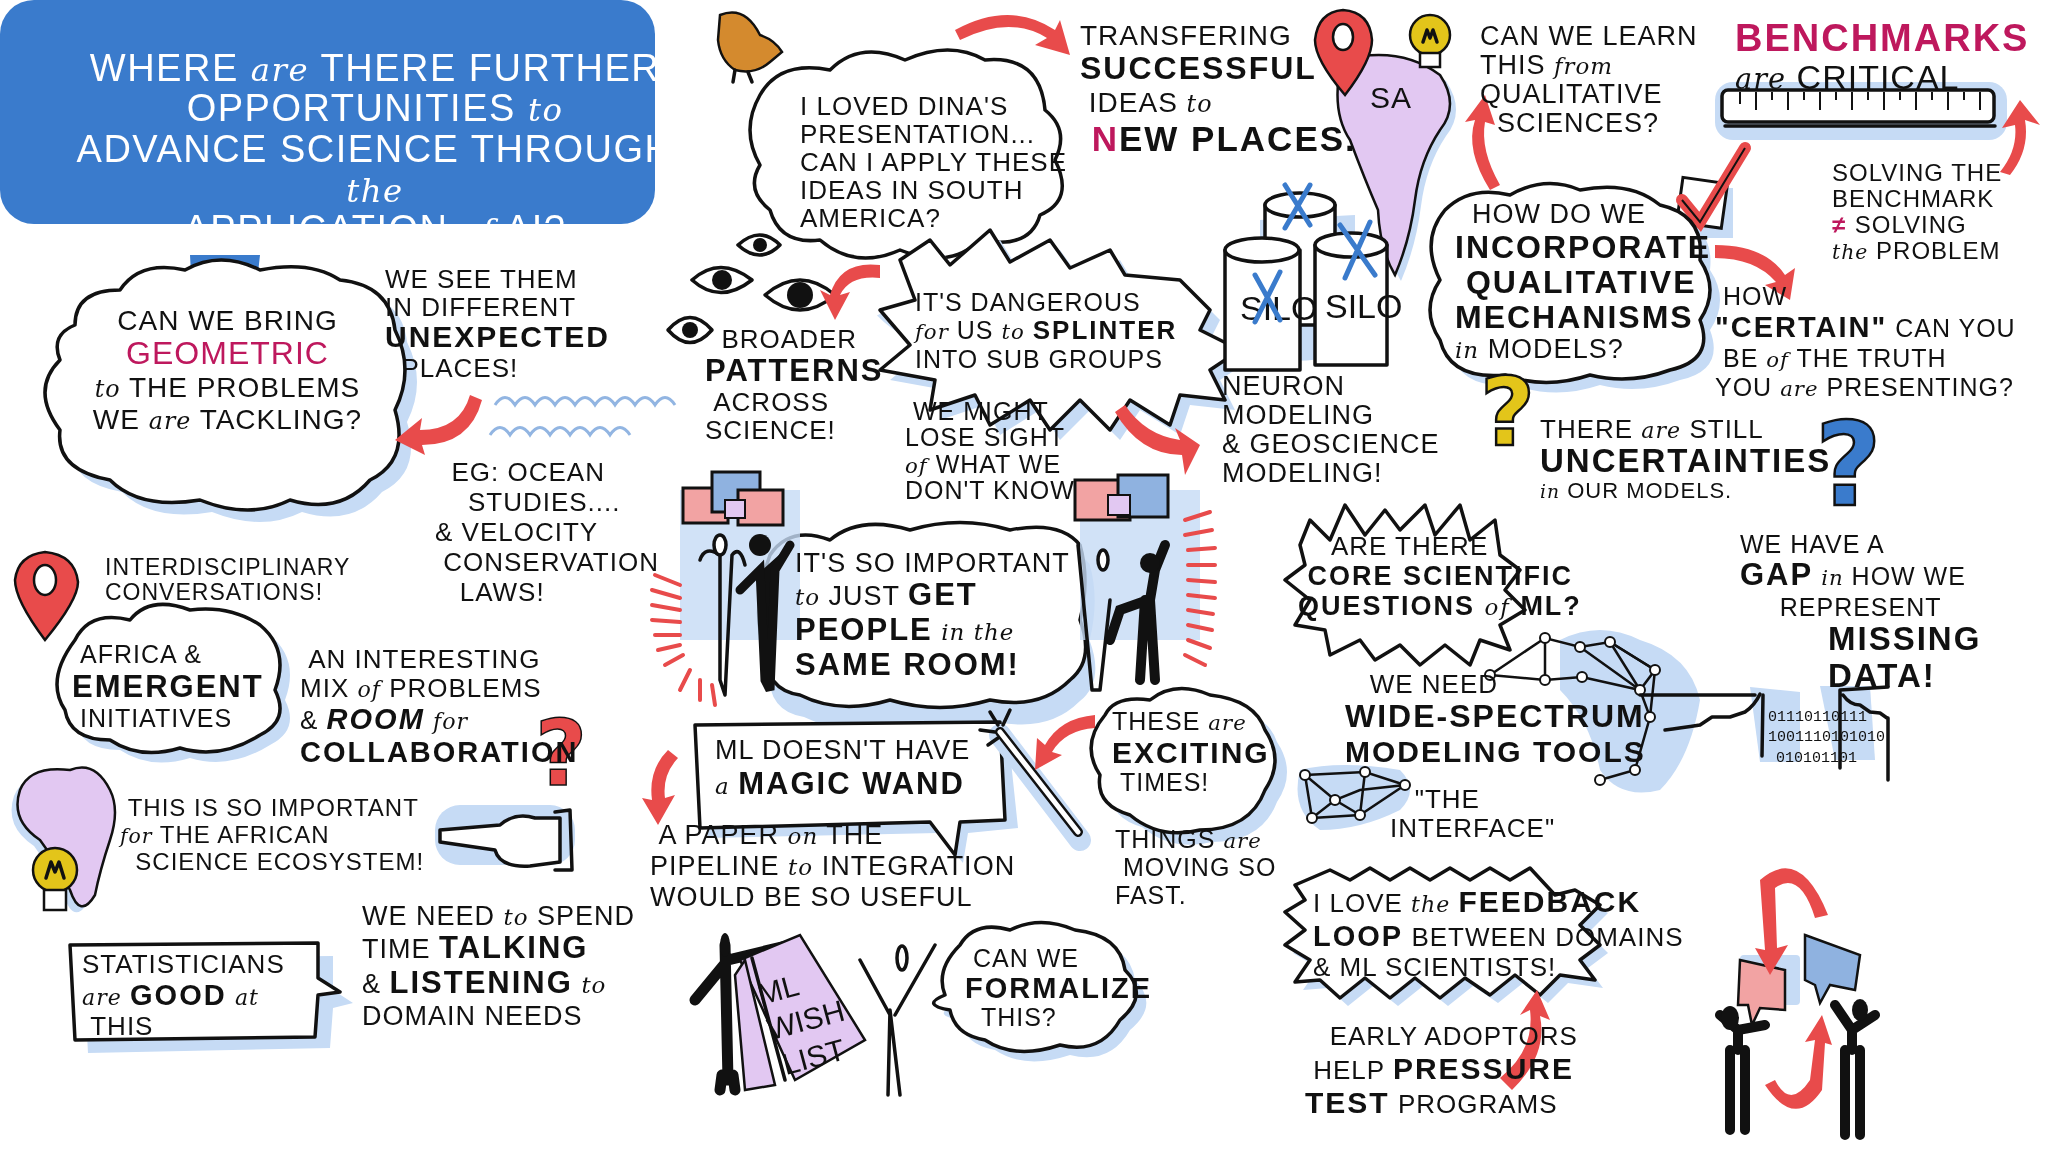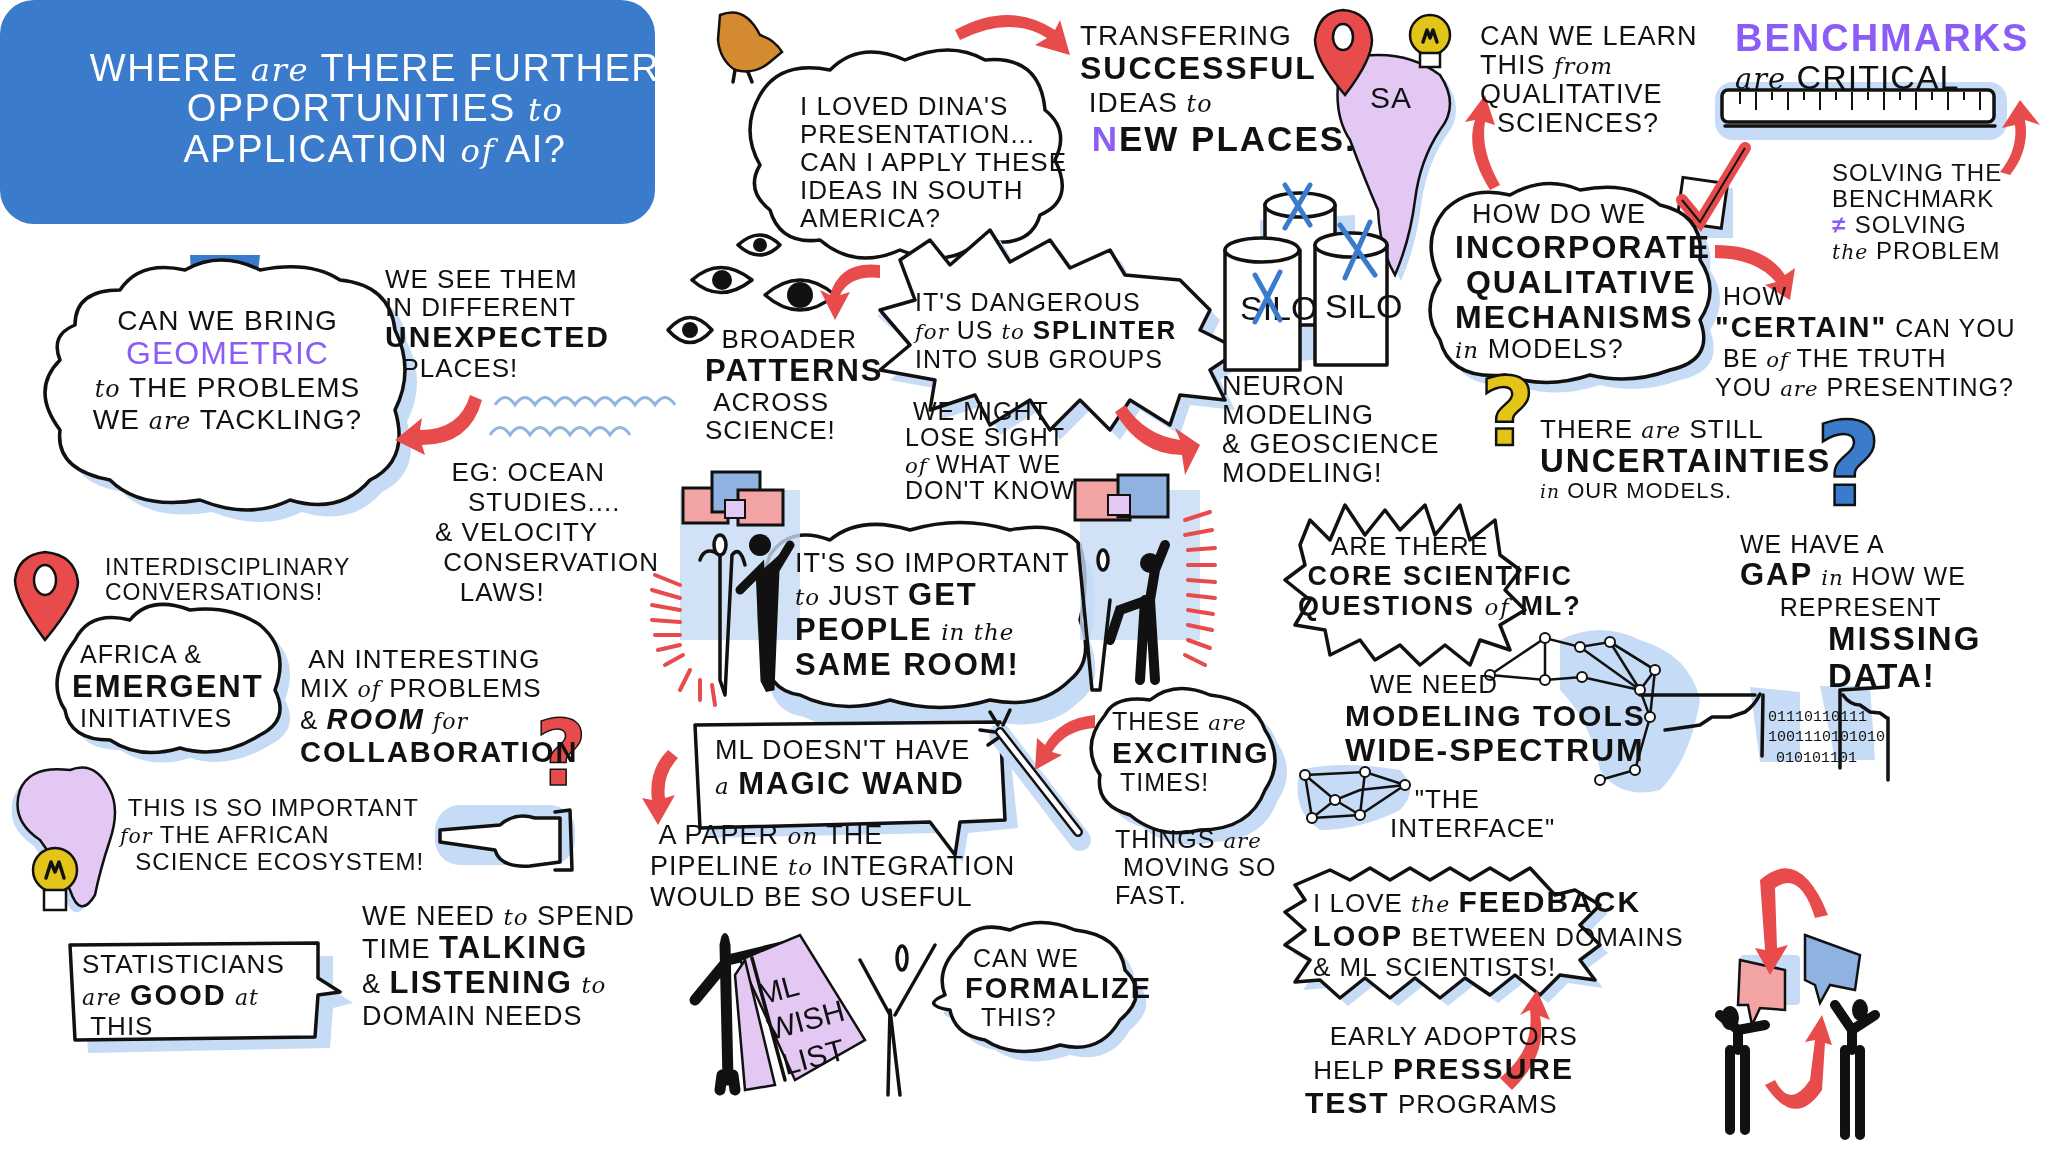--- a/index.html
+++ b/index.html
@@ -1,21 +1,21 @@
 <!DOCTYPE html>
 <html><head>
 <meta charset="utf-8">
 <style>
   * { box-sizing: border-box; margin: 0; padding: 0; }
   html, body { width: 2050px; height: 1150px; background: #ffffff; overflow: hidden; }
   body { position: relative; font-family: "Liberation Sans", "DejaVu Sans", sans-serif; color: #111; }
   .abs { position: absolute; }
   .txt { text-transform: uppercase; line-height: 1.08; letter-spacing: 1px; font-weight: 400; color: #111; }
   .txt b, .bold { font-weight: 700; letter-spacing: 2px; }
-  .red { color: #8b5cf6; }
+  .red { color: #be185d; }
   .lower { text-transform: none; font-family: "DejaVu Serif", serif; font-style: italic; font-size: 0.85em; }
   .center { text-align: center; }
   svg.layer { position: absolute; left: 0; top: 0; pointer-events: none; }
   #title-bubble { left: 47px; top: 38px; width: 655px; height: 224px; background: #3a7bcc; border-radius: 34px; }
   #title-text { position: absolute; left: 60px; top: 48px; width: 630px; color: #fff; font-size: 38px; text-align: center; line-height: 1.06; text-transform: uppercase; letter-spacing: 1.5px; }
   #title-text .lower { color: #fff; }
 </style>
 </head>
 <body>
 
@@ -383,20 +383,21 @@
   <g>
     <path d="M960 945 Q975 920 1010 930 Q1040 915 1075 930 Q1120 935 1125 970 Q1150 995 1120 1020 Q1100 1055 1060 1045 Q1015 1060 985 1040 Q955 1035 950 1010 Q920 1005 945 995 Q935 970 960 945 Z" fill="#c6dbf5" transform="translate(10,10)"></path>
     <path d="M960 945 Q975 920 1010 930 Q1040 915 1075 930 Q1120 935 1125 970 Q1150 995 1120 1020 Q1100 1055 1060 1045 Q1015 1060 985 1040 Q955 1035 950 1010 Q920 1005 945 995 Q935 970 960 945 Z" class="kw"></path>
   </g>
 </svg>
 
 <div id="title-bubble"></div>
 <div id="title-text">
   <div><span>WHERE</span> <span class="lower">are</span> <span>THERE FURTHER</span></div>
   <div><span>OPPORTUNITIES</span> <span class="lower">to</span></div>
+  <div><span>ADVANCE SCIENCE THROUGH</span> <span class="lower">the</span></div>
   <div><span>APPLICATION</span> <span class="lower">of</span> <span>AI?</span></div>
 </div>
 
 <div class="abs txt" style="left:800px;top:92px;font-size:26px;">
   <div>I LOVED DINA'S</div>
   <div>PRESENTATION...</div>
   <div>CAN I APPLY THESE</div>
   <div>IDEAS in SOUTH</div>
   <div>AMERICA?</div>
 </div>
@@ -554,22 +555,22 @@
 </div>
 
 <div class="abs txt" style="left:1298px;top:532px;font-size:26px;line-height:1.12;">
   <div>&nbsp;&nbsp;&nbsp;&nbsp;<span>ARE THERE</span></div>
   <div class="bold" style="font-size:27px;">&nbsp;<span>CORE SCIENTIFIC</span></div>
   <div class="bold" style="font-size:27px;"><span>QUESTIONS</span> <span class="lower" style="font-weight:400;">of</span> <span>ML?</span></div>
 </div>
 
 <div class="abs txt" style="left:1345px;top:670px;font-size:26px;line-height:1.12;">
   <div>&nbsp;&nbsp;&nbsp;<span>WE NEED</span></div>
+  <div class="bold" style="font-size:32px;">WIDE-SPECTRUM</div>
   <div class="bold" style="font-size:30px;">MODELING TOOLS</div>
-  <div class="bold" style="font-size:32px;">WIDE-SPECTRUM</div>
 </div>
 
 <div class="abs txt" style="left:1390px;top:785px;font-size:26px;line-height:1.1;">
   <div>&nbsp;&nbsp;&nbsp;<span>"THE</span></div>
   <div>INTERFACE"</div>
 </div>
 
 <div class="abs txt" style="left:1740px;top:530px;font-size:25px;line-height:1.12;">
   <div>WE HAVE A</div>
   <div><span class="bold" style="font-size:31px;">GAP</span> <span class="lower">in</span> <span>HOW WE</span></div>

